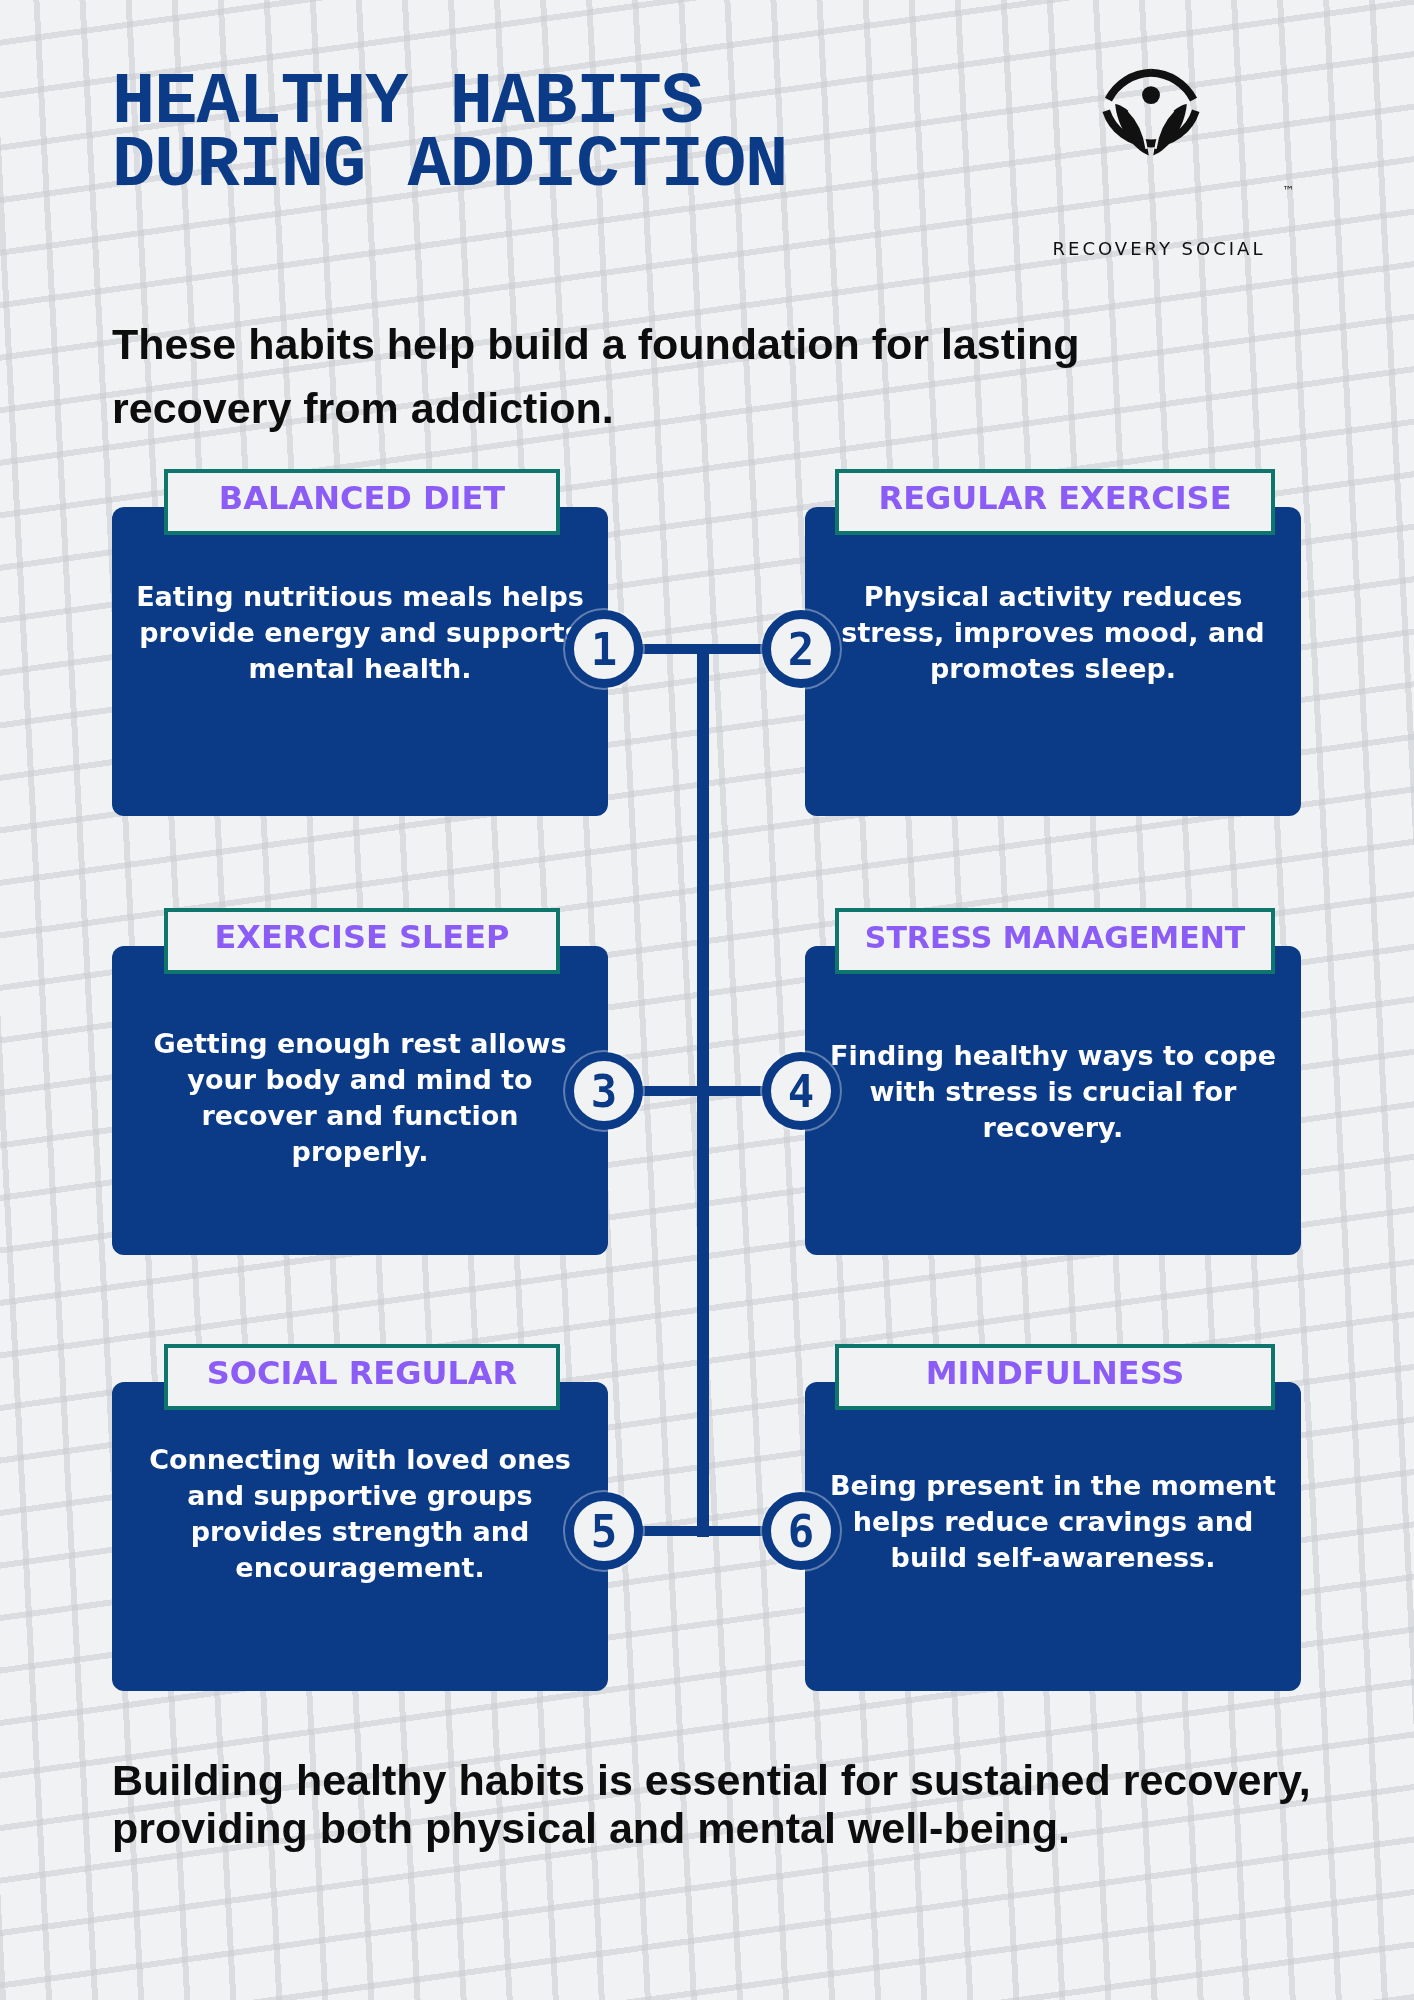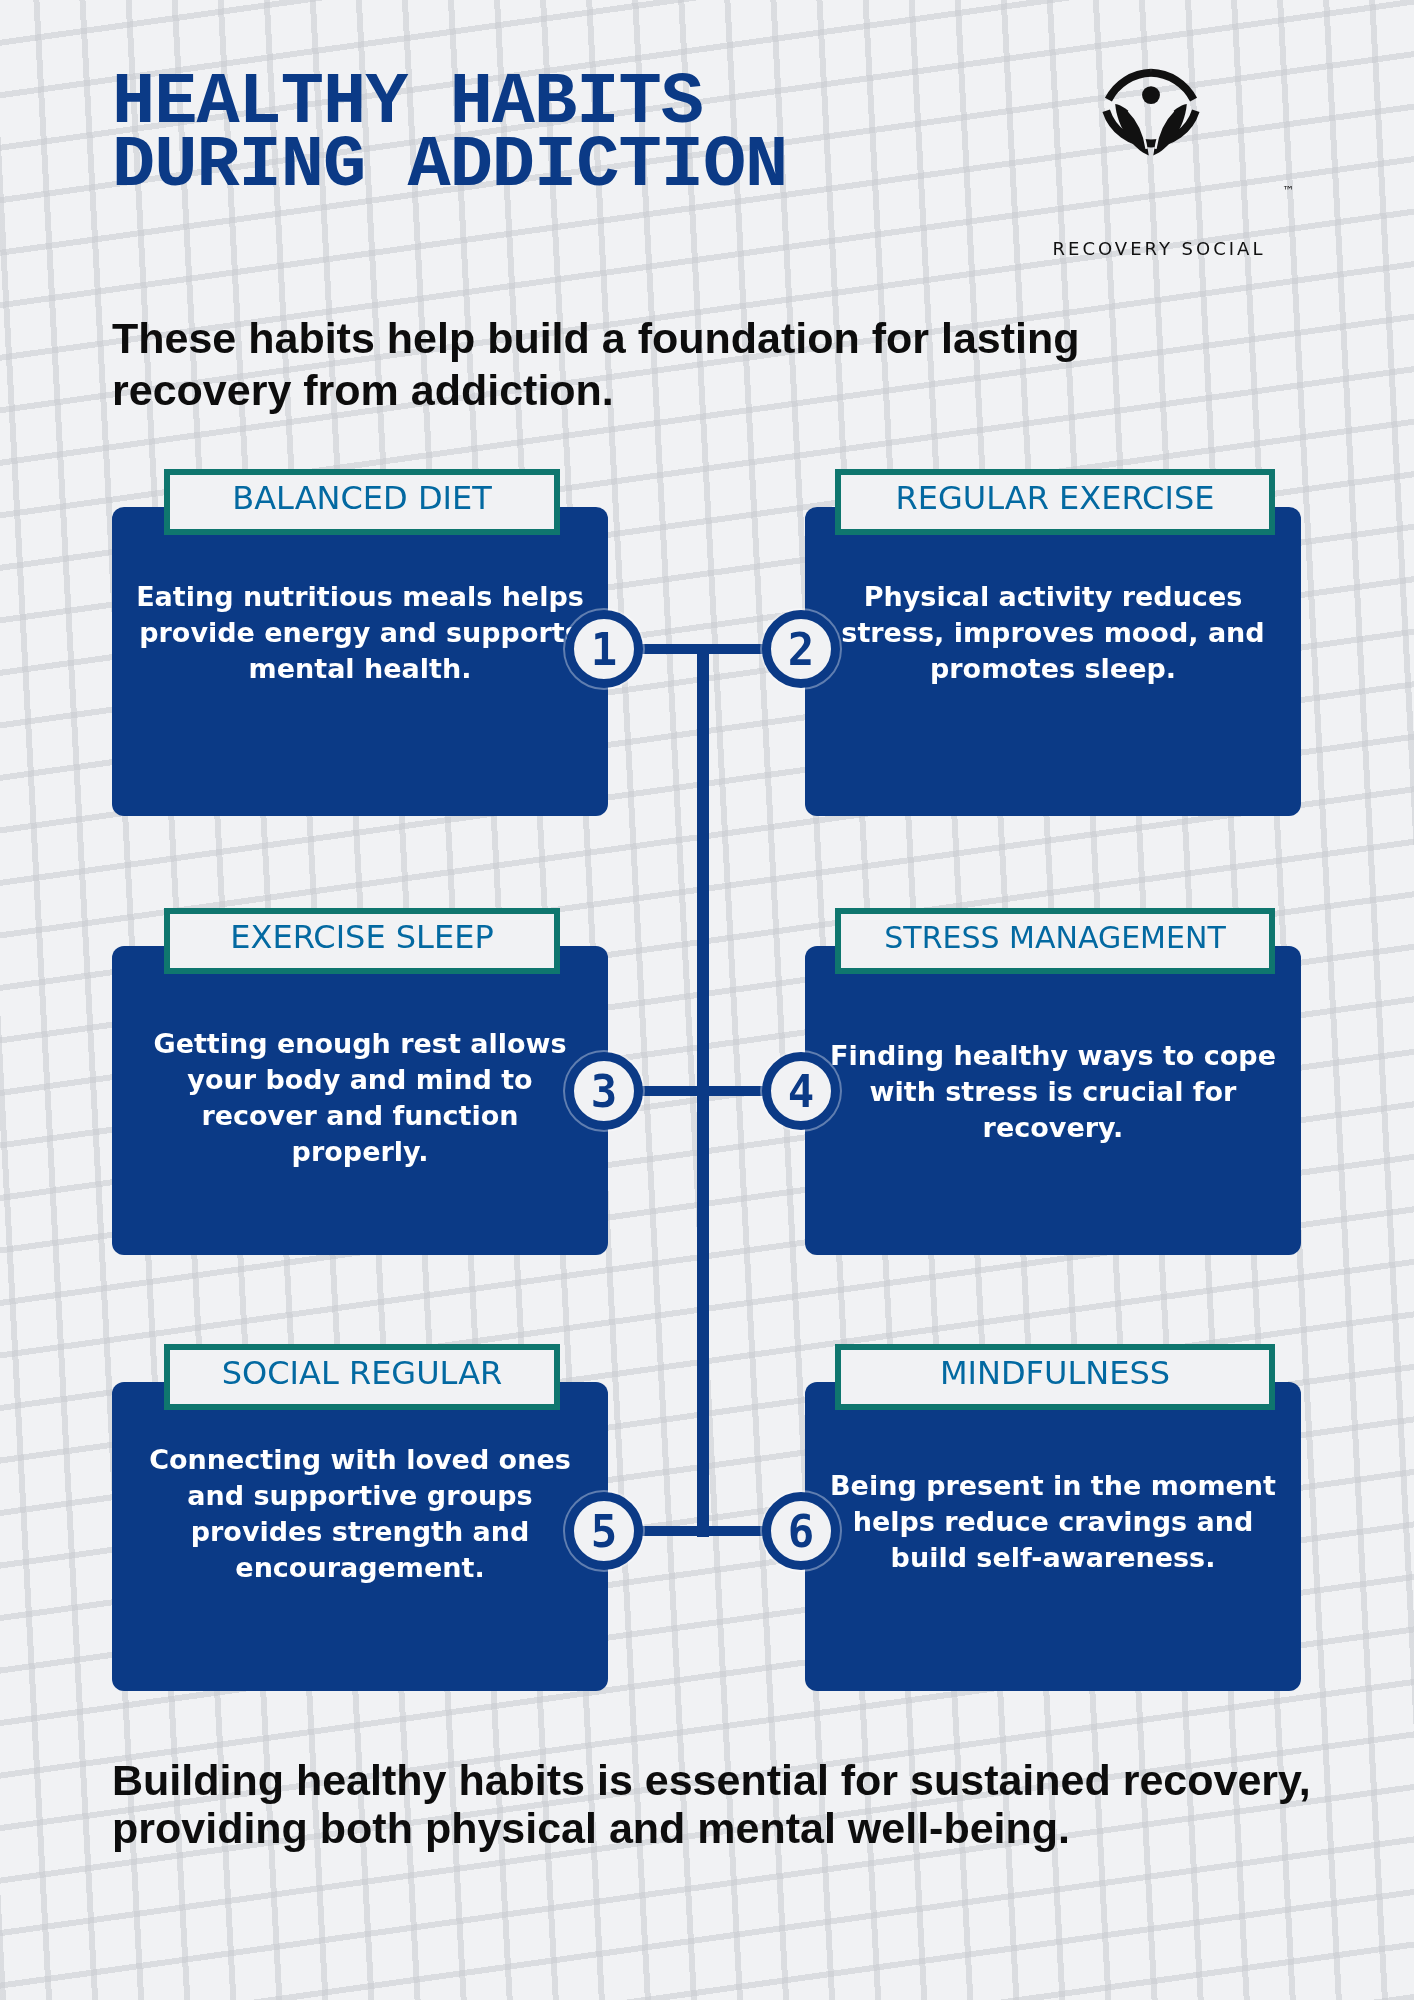--- a/index.html
+++ b/index.html
@@ -24,34 +24,34 @@
     font-family:"DejaVu Sans", sans-serif; font-weight:normal; font-size:54px; letter-spacing:12px; color:#111;
     line-height:60px;
   }
   .logo-tm { position:absolute; left:272px; top:118px; font-size:12px; color:#111; }
   .logo-sub {
     position:absolute; left:14px; top:172px; width:270px; text-align:center;
     font-size:18px; letter-spacing:3px; color:#111; font-family:"DejaVu Sans", sans-serif;
   }
   .intro {
     position:absolute; left:112px; top:312px; width:1120px; margin:0;
-    font-family:"Liberation Sans", sans-serif; font-weight:bold; font-size:43px; line-height:52px; color:#0d0d0d;
+    font-family:"Liberation Sans", sans-serif; font-weight:bold; font-size:43px; line-height:64px; color:#0d0d0d;
   }
   .outro {
     position:absolute; left:112px; top:1756px; width:1200px; margin:0;
     font-family:"Liberation Sans", sans-serif; font-weight:bold; font-size:43px; line-height:48px; color:#0d0d0d;
   }
   .card {
     position:absolute; width:496px; height:309px; background:#0b3a86; border-radius:12px;
   }
   .card-tab {
     position:absolute; top:-38px; height:66px; background:#f1f2f4;
-    border:6px solid #0f766e; box-sizing:border-box;
+    border:4px solid #0f766e; box-sizing:border-box;
     display:flex; align-items:center; justify-content:center;
-    color:#0369a1; font-family:"DejaVu Sans", sans-serif; font-weight:normal; font-size:32px; white-space:nowrap;
+    color:#8b5cf6; font-family:"DejaVu Sans", sans-serif; font-weight:bold; font-size:32px; white-space:nowrap;
     padding-bottom:8px;
   }
   .card-body {
     position:absolute; left:20px; right:20px; text-align:center;
     color:#ffffff; font-family:"DejaVu Sans", sans-serif; font-weight:bold; font-size:27px; line-height:36px;
   }
   .spine { position:absolute; left:697px; top:649px; width:12px; height:888px; background:#0b3a86; }
   .hbar { position:absolute; height:10px; background:#0b3a86; }
   .num {
     position:absolute; width:78px; height:78px; border-radius:50%;

